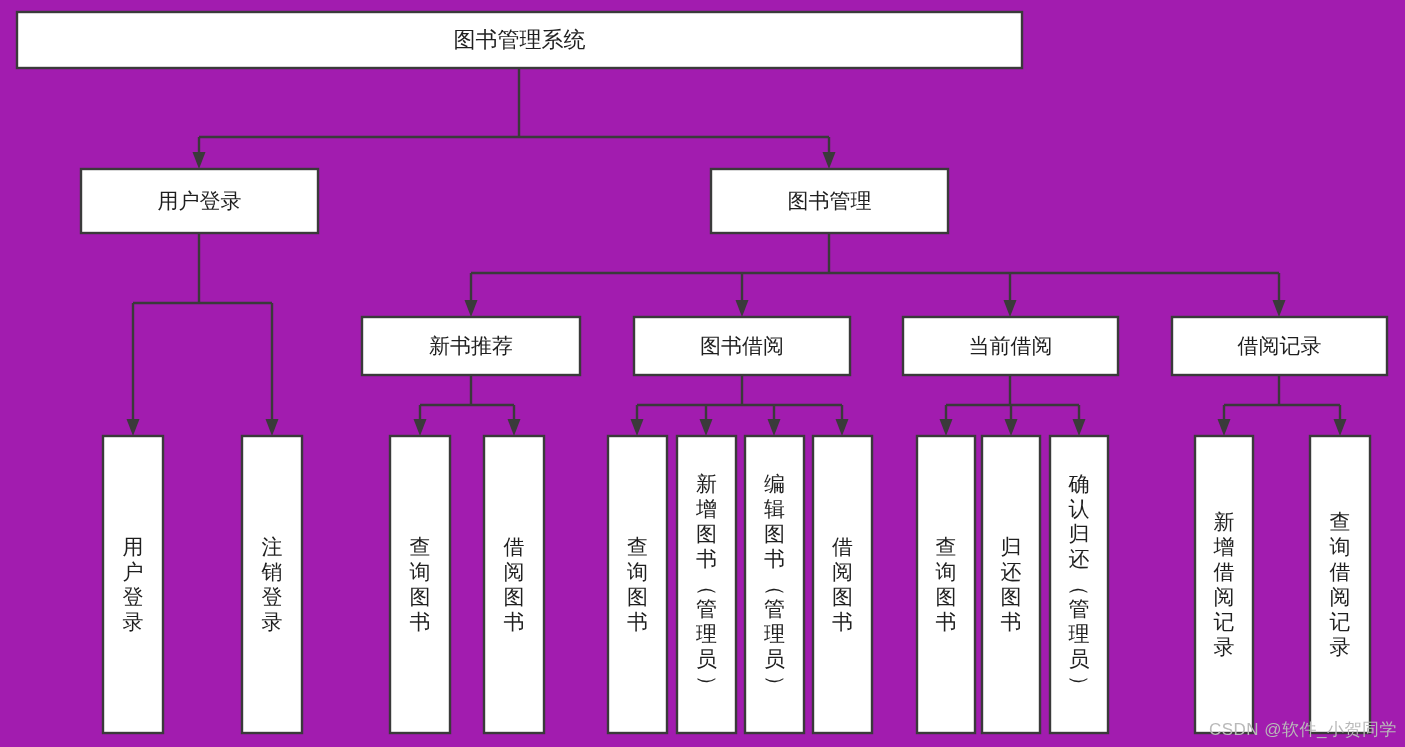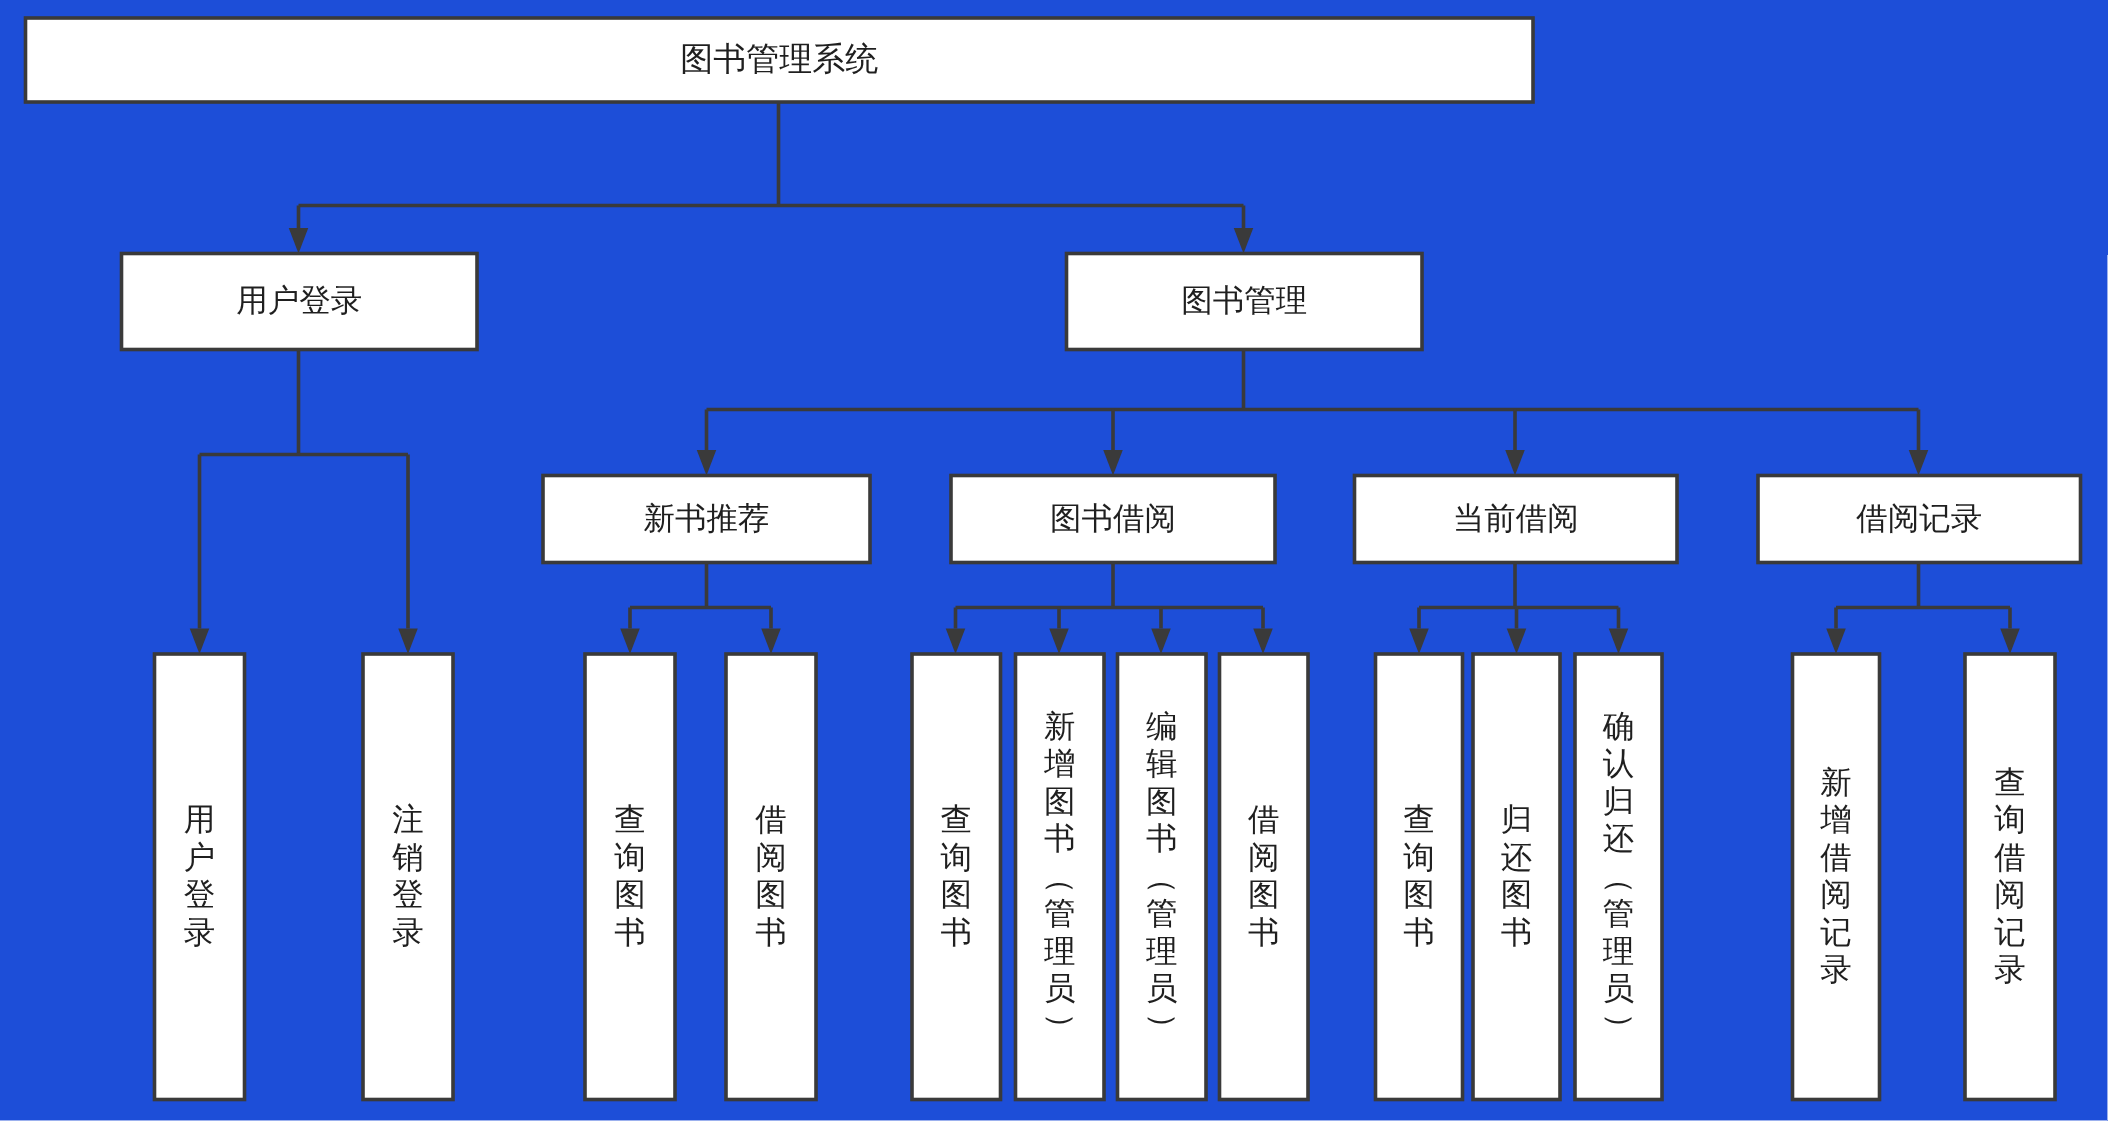--- a/index.html
+++ b/index.html
@@ -7,21 +7,21 @@
     padding: 0;
     background: #ffffff;
   }
   body {
     font-family: "Liberation Sans", "DejaVu Sans", sans-serif;
   }
   #diagram-root {
     position: relative;
     width: 1405px;
     height: 747px;
-    background: #1d4ed8;
+    background: #a21caf;
     overflow: hidden;
   }
   svg#tree-svg {
     position: absolute;
     left: 0;
     top: 0;
     width: 1405px;
     height: 747px;
   }
   .node-box {
@@ -302,13 +302,14 @@
             <text x="1340" y="523" class="leaf-label-cell">查</text>
             <text x="1340" y="548" class="leaf-label-cell">询</text>
             <text x="1340" y="573" class="leaf-label-cell">借</text>
             <text x="1340" y="598" class="leaf-label-cell">阅</text>
             <text x="1340" y="623" class="leaf-label-cell">记</text>
             <text x="1340" y="648" class="leaf-label-cell">录</text>
           </g>
         </g>
       </g>
   </svg>
+  <div class="watermark">CSDN @软件_小贺同学</div>
 </div>
 
 </body></html>

